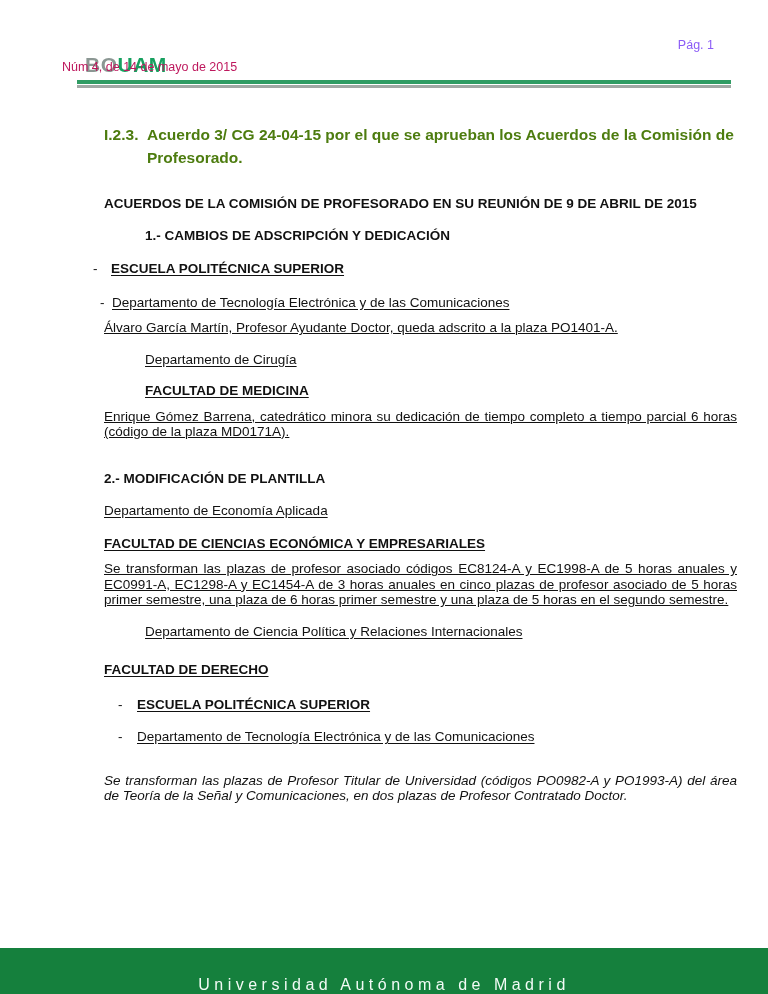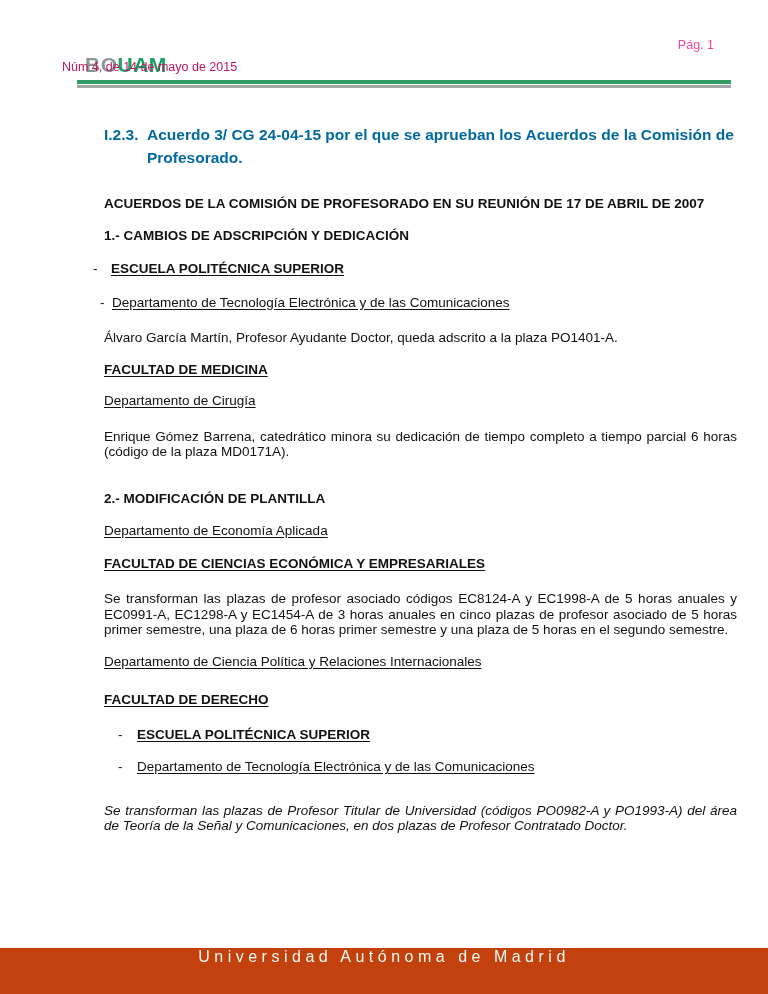--- a/index.html
+++ b/index.html
@@ -15,21 +15,21 @@
   }
 
   
   .page-num {
     position: absolute;
     top: 38px;
     left: 77px;
     width: 637px;
     text-align: right;
     font-size: 12.5px;
-    color: #ec4899;
+    color: #8b5cf6;
   }
   .logo {
     position: absolute;
     top: 53px;
     left: 85px;
     font-size: 21px;
     font-weight: bold;
     letter-spacing: 0.5px;
   }
   .logo .bo  { color: #8b9793; }
@@ -55,43 +55,43 @@
 
   
   .doc-title {
     position: absolute;
     top: 123px;
     left: 104px;
     width: 634px;
     display: flex;
     font-size: 15.5px;
     font-weight: bold;
-    color: #0369a1;
+    color: #4d7c0f;
     line-height: 23px;
   }
   .doc-title .num { flex: 0 0 43px; }
   .doc-title .txt { flex: 1 1 auto; max-width: 590px; }
 
   
   .body {
     position: absolute;
     top: 196px;
     left: 104px;
     width: 633px;
     font-size: 13.5px;
     line-height: 15.5px;
     color: #111111;
   }
   .body .bold { font-weight: bold; }
   .body .ul   { text-decoration: underline; text-underline-offset: 2px; }
   .body .just { text-align: justify; }
 
   .blk { margin: 0; }
-  .mt14 { margin-top: 20px; }
-  .mt16 { margin-top: 16px; }
+  .mt14 { margin-top: 10px; text-decoration: underline; }
+  .mt16 { margin-top: 16px; margin-left: 41px; }
   .mt17 { margin-top: 17px; }
   .mt18 { margin-top: 18px; }
   .mt19 { margin-top: 19px; }
   .mt23 { margin-top: 23px; }
   .mt28 { margin-top: 28px; font-style: italic; }
   .mt31 { margin-top: 31px; }
 
   .li1 { position: relative; padding-left: 7px; }
   .li1 .dash { position: absolute; left: -11px; top: 0; font-weight: normal; }
   .li2 { position: relative; padding-left: 8px; }
@@ -101,23 +101,23 @@
   .li2-ind { position: relative; margin-left: 14px; padding-left: 19px; }
   .li2-ind .dash { position: absolute; left: 0; top: 0; }
 
   
   .footer-bar {
     position: absolute;
     left: 0;
     bottom: 0;
     width: 768px;
     height: 46px;
-    background: #c2410c;
+    background: #15803d;
     display: flex;
-    align-items: flex-start;
+    align-items: flex-end;
     justify-content: center;
   }
   .footer-bar .txt {
     color: #f2fbf6;
     font-size: 16px;
     letter-spacing: 4.5px;
   }
 </style>
 </head>
 <body>
@@ -138,33 +138,33 @@
     <div class="gray"></div>
   </div>
 
   <div class="doc-title">
     <span class="num">I.2.3.</span>
     <span class="txt">Acuerdo 3/ CG 24-04-15 por el que se aprueban los Acuerdos de la Comisión de Profesorado.</span>
   </div>
 
   <div class="body">
 
-    <p class="blk bold">ACUERDOS DE LA COMISIÓN DE PROFESORADO EN SU REUNIÓN DE 17 DE ABRIL DE 2007</p>
+    <p class="blk bold">ACUERDOS DE LA COMISIÓN DE PROFESORADO EN SU REUNIÓN DE 9 DE ABRIL DE 2015</p>
 
     <p class="blk bold mt16">1.- CAMBIOS DE ADSCRIPCIÓN Y DEDICACIÓN</p>
 
     <p class="blk li1 mt18"><span class="dash">-</span><span class="bold ul">ESCUELA POLITÉCNICA SUPERIOR</span></p>
 
     <p class="blk li2 mt18"><span class="dash">-</span><span class="ul">Departamento de Tecnología Electrónica y de las Comunicaciones</span></p>
 
     <p class="blk mt14">Álvaro García Martín, Profesor Ayudante Doctor, queda adscrito a la plaza PO1401-A.</p>
 
+    <p class="blk mt16"><span class="ul">Departamento de Cirugía</span></p>
+
     <p class="blk mt16"><span class="bold ul">FACULTAD DE MEDICINA</span></p>
-
-    <p class="blk mt16"><span class="ul">Departamento de Cirugía</span></p>
 
     <p class="blk just mt14">Enrique Gómez Barrena, catedrático minora su dedicación de tiempo completo a tiempo parcial 6 horas (código de la plaza MD0171A).</p>
 
     <p class="blk bold mt31">2.- MODIFICACIÓN DE PLANTILLA</p>
 
     <p class="blk mt17"><span class="ul">Departamento de Economía Aplicada</span></p>
 
     <p class="blk mt17"><span class="bold ul">FACULTAD DE CIENCIAS ECONÓMICA Y EMPRESARIALES</span></p>
 
     <p class="blk just mt14">Se transforman las plazas de profesor asociado códigos EC8124-A y EC1998-A de 5 horas anuales y EC0991-A, EC1298-A y EC1454-A de 3 horas anuales en cinco plazas de profesor asociado de 5 horas primer semestre, una plaza de 6 horas primer semestre y una plaza de 5 horas en el segundo semestre.</p>

